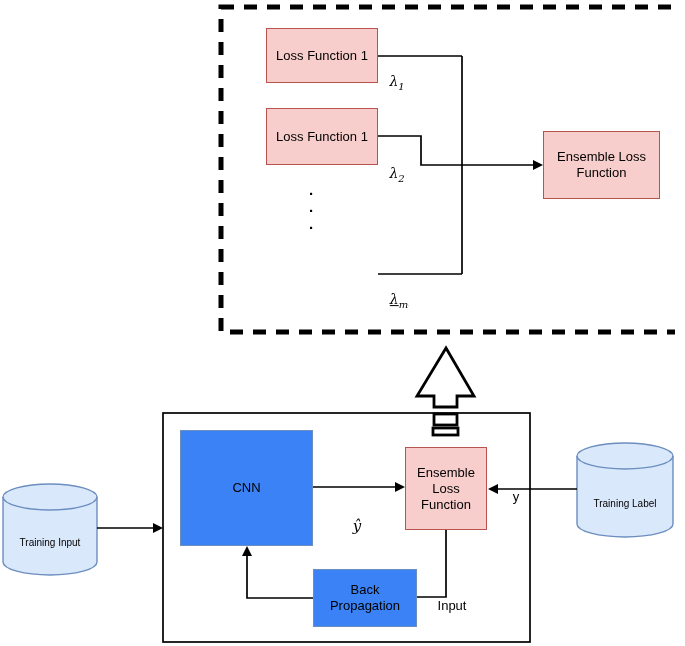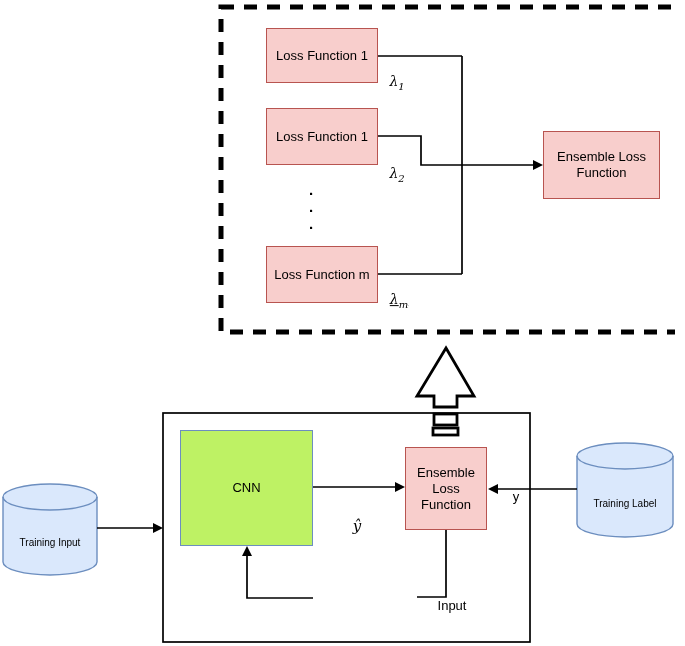--- a/index.html
+++ b/index.html
@@ -28,21 +28,21 @@
     display: flex;
     align-items: center;
     justify-content: center;
     text-align: center;
     font-size: 13px;
     line-height: 16px;
     border: 1.5px solid;
     padding: 0 4px;
   }
   .pink { background: #f8cecc; border-color: #b85450; }
-  .blue { background: #bef264; border-color: #6c8ebf; }
+  .blue { background: #3b82f6; border-color: #6c8ebf; }
 
   .lbl {
     position: absolute;
     transform: translate(-50%, -50%);
     font-size: 13px;
     line-height: 14px;
     white-space: nowrap;
   }
   .bgw { background: #ffffff; padding: 0 3px; margin-top: 28px; }
   .math {
@@ -114,42 +114,42 @@
   </div>
 
   <div class="box pink" style="left:266px; top:108px; width:112px; height:57px;">
     <span>Loss Function 1</span>
   </div>
 
   <div class="dots" style="left:311px; top:206px;">.
 .
 .</div>
 
-  <div class="box pink" style="left:266px; top:246px; width:112px; height:57px;">
-    <span>Loss Function m</span>
-  </div>
 
   <div class="box pink" style="left:543px; top:131px; width:117px; height:68px;">
     <span>Ensemble Loss Function</span>
   </div>
 
   <div class="lbl bgw math" style="left:397px; top:56px;"><span>λ</span><sub>1</sub></div>
 
   <div class="lbl bgw math" style="left:397px; top:148px;"><span>λ</span><sub>2</sub></div>
 
   <div class="lbl bgw math" style="left:399px; top:274px;text-decoration:underline;"><span>λ</span><sub>m</sub></div>
 
   <div class="box blue" style="left:180px; top:430px; width:133px; height:116px;">
     <span>CNN</span>
   </div>
 
   <div class="box pink" style="left:405px; top:447px; width:82px; height:83px;">
     <span>Ensemble Loss Function</span>
   </div>
 
+  <div class="box blue" style="left:313px; top:569px; width:104px; height:58px;">
+    <span>Back Propagation</span>
+  </div>
 
   <div class="cyl-label" style="left:50px; top:542px;">Training Input</div>
 
   <div class="cyl-label" style="left:625px; top:503px;">Training Label</div>
 
   <div class="lbl bgw math" style="left:357px; top:498px; font-size:15px;">ŷ</div>
 
   <div class="lbl" style="left:516px; top:497px;">y</div>
 
   <div class="lbl bgw" style="left:452px; top:578px;">Input</div>

